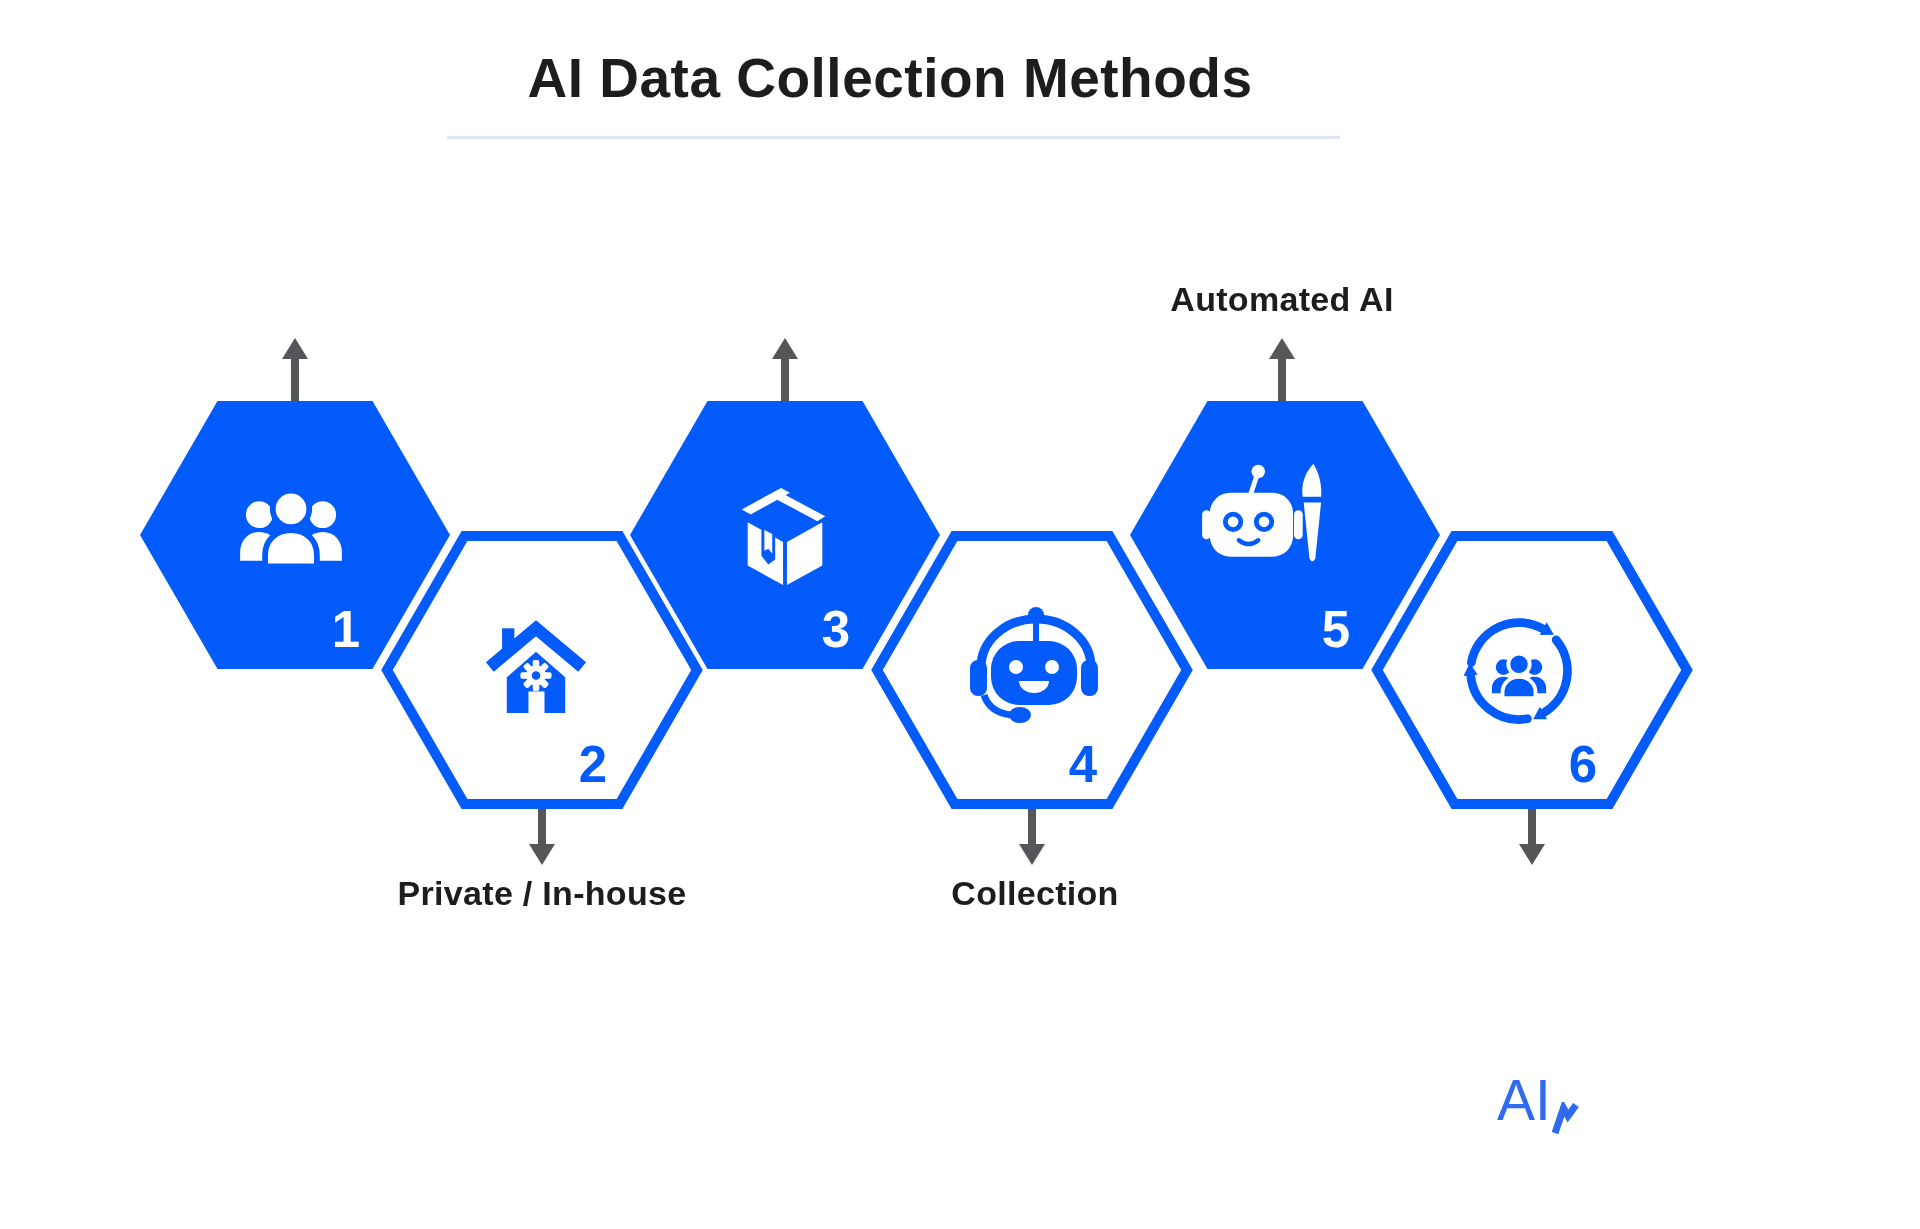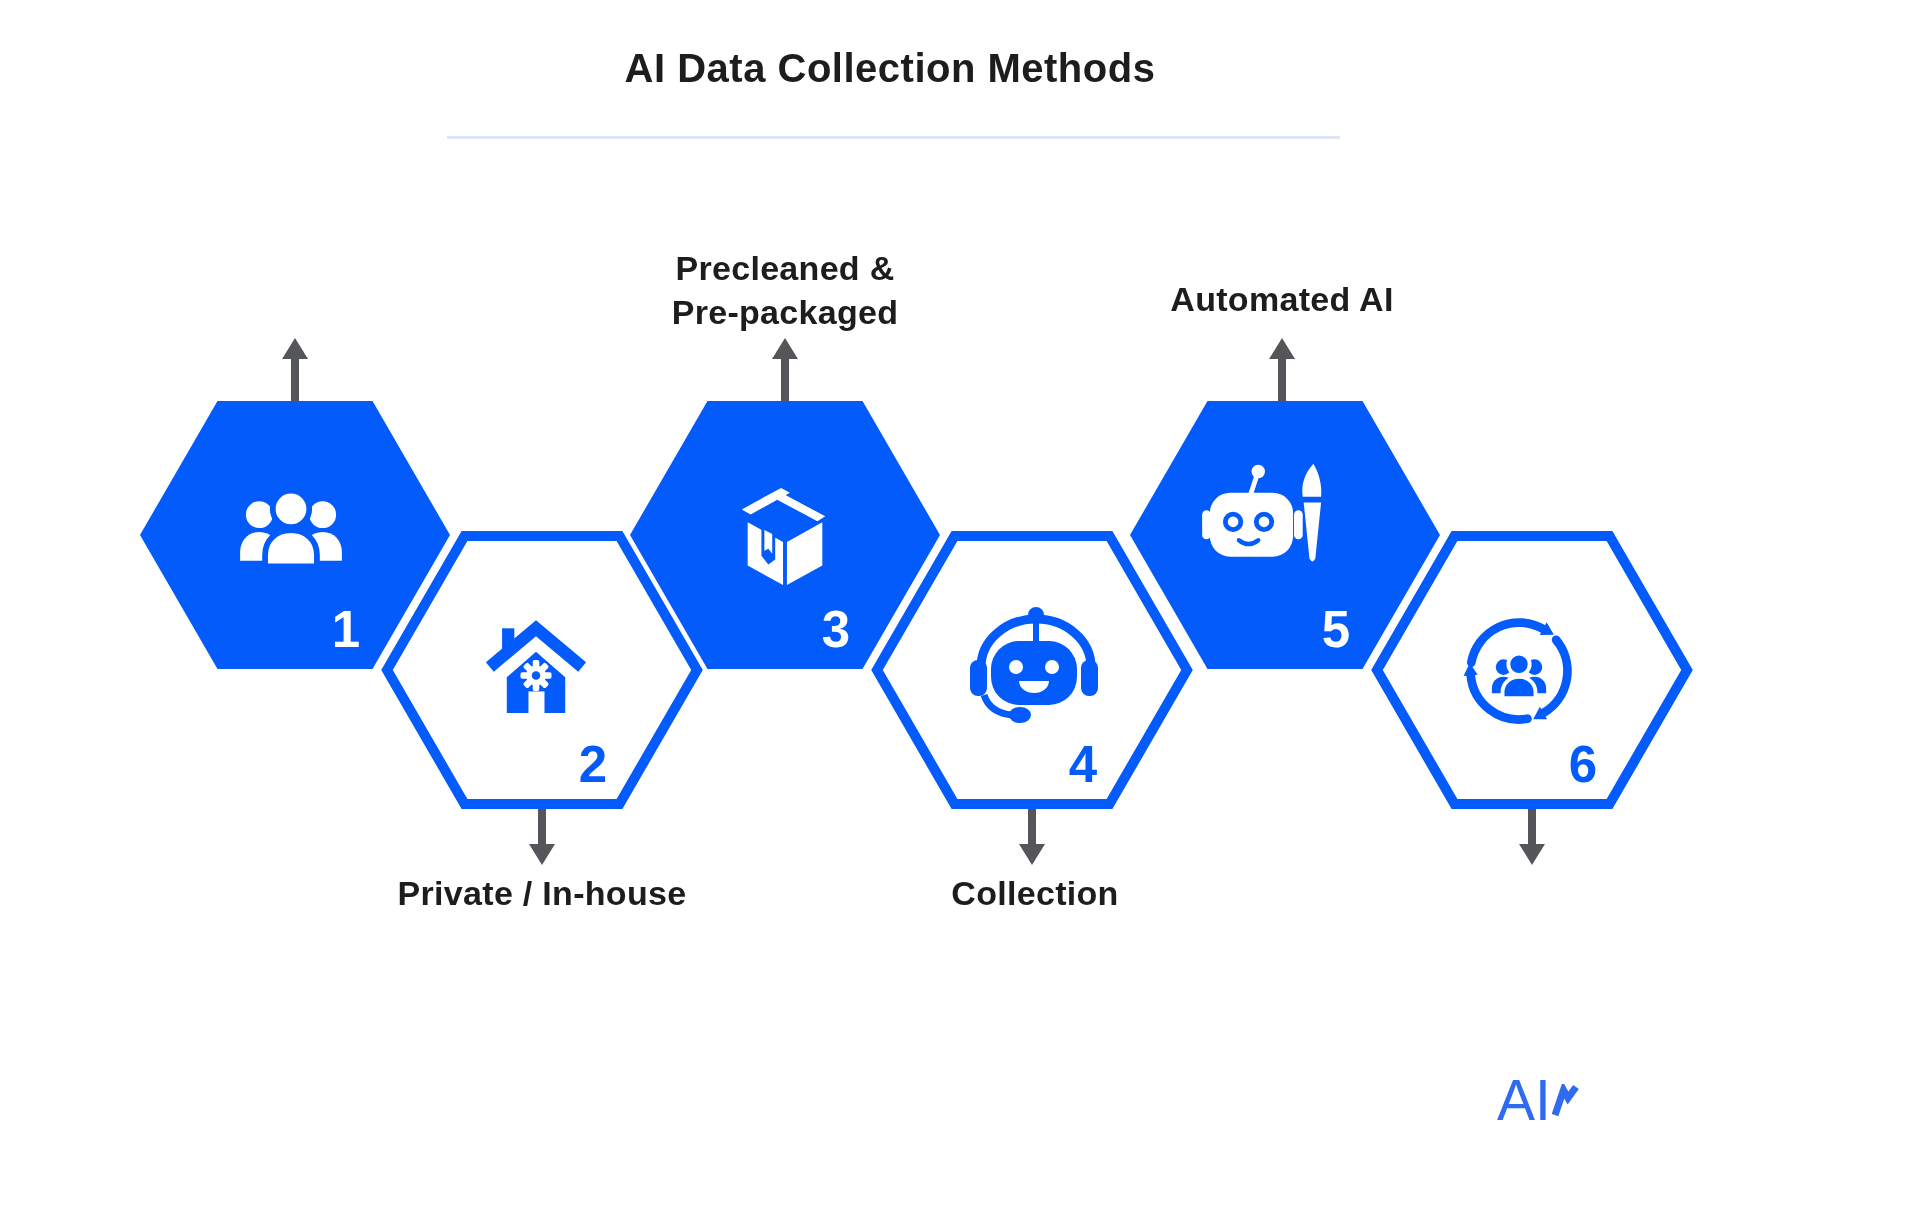--- a/index.html
+++ b/index.html
@@ -8,21 +8,21 @@
     --text:#1D1D1F;
     --underline:#DDE5F4;
     --logo-blue:#2E6BF0;
     --logo-dark:#171B34;
   }
   *{box-sizing:border-box}
   html,body{margin:0;padding:0;background:#fff}
   .canvas{position:relative;width:1920px;height:1229px;background:#ffffff;overflow:hidden;
           font-family:"Liberation Sans",sans-serif;color:var(--text)}
   .title{position:absolute;left:290px;top:46px;width:1200px;margin:0;text-align:center;
-         font-size:40px;font-weight:700;letter-spacing:.5px;color:var(--text)}
+         font-size:55px;font-weight:700;letter-spacing:.5px;color:var(--text)}
   .title-underline{position:absolute;left:447px;top:136px;width:893px;height:3px;background:var(--underline)}
 
   .label{position:absolute;width:420px;text-align:center;font-size:34px;font-weight:700;
          color:var(--text);line-height:44px;letter-spacing:.3px}
 
   .hex{position:absolute;width:310px;height:268px}
   .hex .shape{position:absolute;left:-12px;top:-12px;width:334px;height:292px;overflow:visible}
   .shape-filled polygon{fill:var(--blue)}
   .shape-outlined polygon{fill:#fff;stroke:var(--blue);stroke-width:10;stroke-linejoin:miter}
   .hex .icon{position:absolute;overflow:visible}
@@ -32,40 +32,36 @@
   .num-blue{color:var(--blue)}
 
   .conn{position:absolute;width:30px;overflow:visible}
   .conn .shaft{stroke:var(--arrow);stroke-width:8;fill:none}
   .conn .head{fill:var(--arrow)}
 
   .f-b{fill:var(--blue)} .f-w{fill:#fff}
   .s-b{stroke:var(--blue)} .s-w{stroke:#fff}
   .n-f{fill:none}
 
-  .logo{position:absolute;left:1497px;top:1064px;display:flex;align-items:center;
+  .logo{position:absolute;left:1497px;top:1064px;display:flex;align-items:flex-end;
         font-size:57px;font-weight:500;letter-spacing:0;line-height:72px}
   .logo-ai{color:var(--logo-blue)}
   .logo-multiple{color:var(--logo-dark)}
   .logo-mark{margin-left:1px;margin-top:2px}
   .logo-mark path{stroke:var(--logo-blue);fill:none;stroke-width:7;stroke-linejoin:miter}
 </style>
 </head>
 <body>
 
 <div class="canvas">
 
   <h1 class="title">AI Data Collection Methods</h1>
   <div class="title-underline"></div>
 
 
-  <div class="label" style="left:575px;top:246px">
-    <span>Precleaned &amp;</span><br>
-    <span>Pre-packaged</span>
-  </div>
 
   <div class="label" style="left:1072px;top:277px">Automated AI</div>
 
   <div class="label" style="left:332px;top:871px">Private / In-house</div>
   <div class="label" style="left:825px;top:871px">Collection</div>
 
   <svg class="conn" style="left:280px;top:338px" width="30" height="66" viewBox="0 0 30 66">
     <path class="shaft" d="M15,64 L15,16"></path>
       <polygon class="head" points="15,0 2,21 28,21"></polygon>
   </svg>

